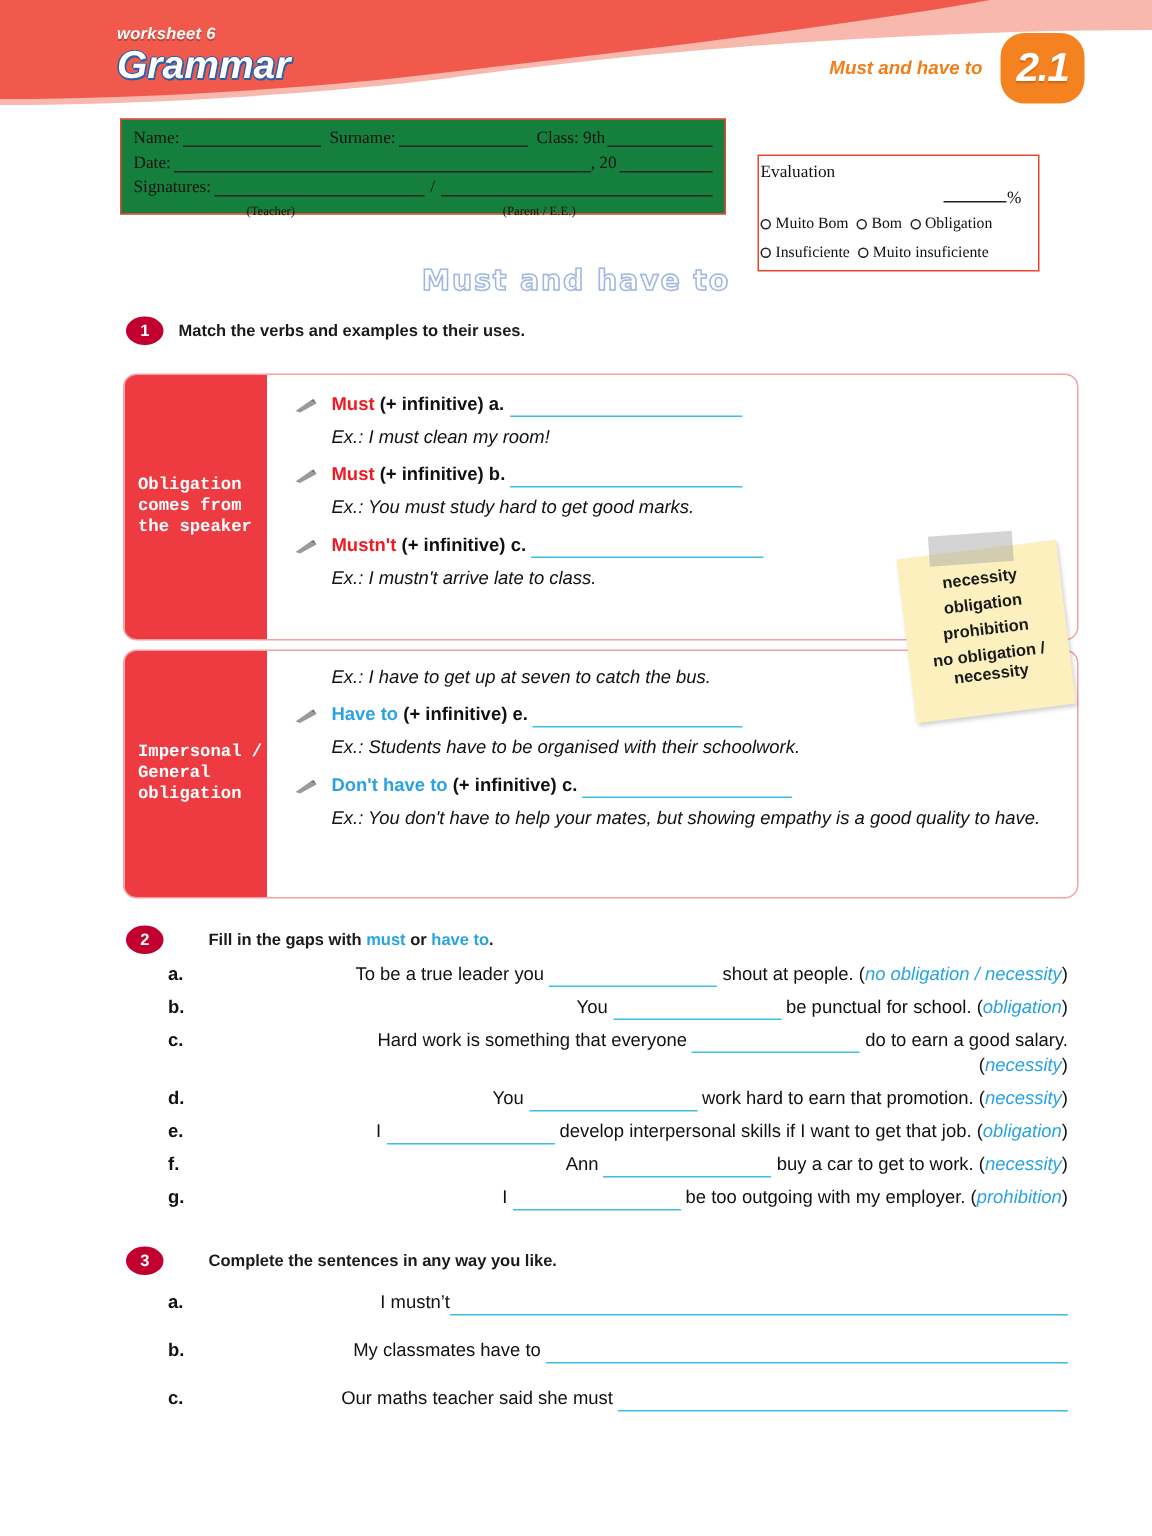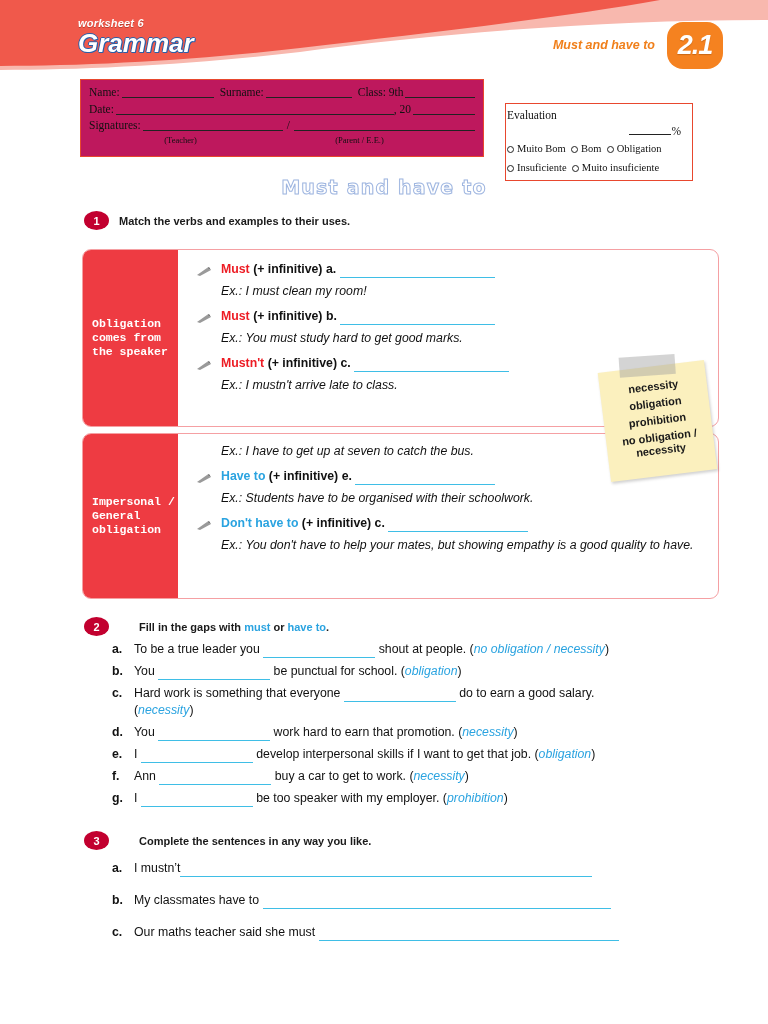--- a/index.html
+++ b/index.html
@@ -37,22 +37,22 @@
     display:flex; align-items:center; justify-content:center;
   }
   .unit-badge span {
     font-style:italic; font-weight:bold; font-size:27px; color:#ffffff;
     line-height:27px; letter-spacing:-1px;
     text-shadow: 0 1px 1px rgba(150,70,0,.45);
   }
 
   
   .id-box {
-    position:absolute; left:80px; top:79px; width:404px; height:78px;
-    border:1.3px solid #E8472E; background:#be185d;
+    position:absolute; left:80px; top:79px; width:404px; height:64px;
+    border:1.3px solid #E8472E; background:#15803d;
     font-family:"Liberation Serif", serif; font-size:11.5px; color:#111;
     padding:6px 8px 0 8px;
   }
   .id-row { display:flex; align-items:flex-end; white-space:nowrap; margin-bottom:4.5px; }
   .id-label { padding-right:2px; }
   .rule { border-bottom:1px solid #222; height:11px; flex:0 0 auto; }
   .rule.grow { flex:1 1 auto; }
   .id-caption { display:flex; font-size:8.5px; margin-top:-1px; }
   .id-caption .c1 { width:183px; text-align:center; }
   .id-caption .c2 { width:175px; text-align:center; }
@@ -125,21 +125,21 @@
     background:rgba(160,160,160,.45); transform:rotate(3deg);
   }
   .sticky p {
     margin:0 0 4px 0; font-size:11px; font-weight:bold; color:#1a1a1a; line-height:13px;
   }
 
   
   .items { position:absolute; left:112px; width:600px; }
   .item { display:flex; align-items:flex-start; margin-bottom:5px; font-size:12.3px; color:#111; line-height:17px; }
   .item-letter { width:22px; flex:0 0 22px; font-weight:bold; }
-  .item-text { flex:1 1 auto; }
+  .item-text { flex:1 1 auto;text-align:right; }
   .hint { font-style:italic; color:#2AA3E0; }
   .blank { display:inline-block; border-bottom:1.4px solid #3FBEE6; height:13px; vertical-align:bottom; }
   .blank-long { display:inline-block; border-bottom:1.4px solid #3FBEE6; height:13px; vertical-align:bottom; }
   .ex3 .item { margin-bottom:15px; }
 </style>
 </head>
 <body>
 
 <div class="page">
 
@@ -336,21 +336,21 @@
     <div class="item">
       <span class="item-letter">e.</span>
       <span class="item-text"><span>I</span> <span class="blank" style="width:112px"></span> <span>develop interpersonal skills if I want to get that job. (</span><span class="hint">obligation</span><span>)</span></span>
     </div>
     <div class="item">
       <span class="item-letter">f.</span>
       <span class="item-text"><span>Ann</span> <span class="blank" style="width:112px"></span> <span>buy a car to get to work. (</span><span class="hint">necessity</span><span>)</span></span>
     </div>
     <div class="item">
       <span class="item-letter">g.</span>
-      <span class="item-text"><span>I</span> <span class="blank" style="width:112px"></span> <span>be too speaker with my employer. (</span><span class="hint">prohibition</span><span>)</span></span>
+      <span class="item-text"><span>I</span> <span class="blank" style="width:112px"></span> <span>be too outgoing with my employer. (</span><span class="hint">prohibition</span><span>)</span></span>
     </div>
   </div>
 
   <div class="ex-head" style="left:84px; top:831px;">
     <span class="ex-num">3</span>
     <span class="ex-text" style="margin-left:30px">Complete the sentences in any way you like.</span>
   </div>
 
   <div class="items ex3" style="top:860px;">
     <div class="item">

